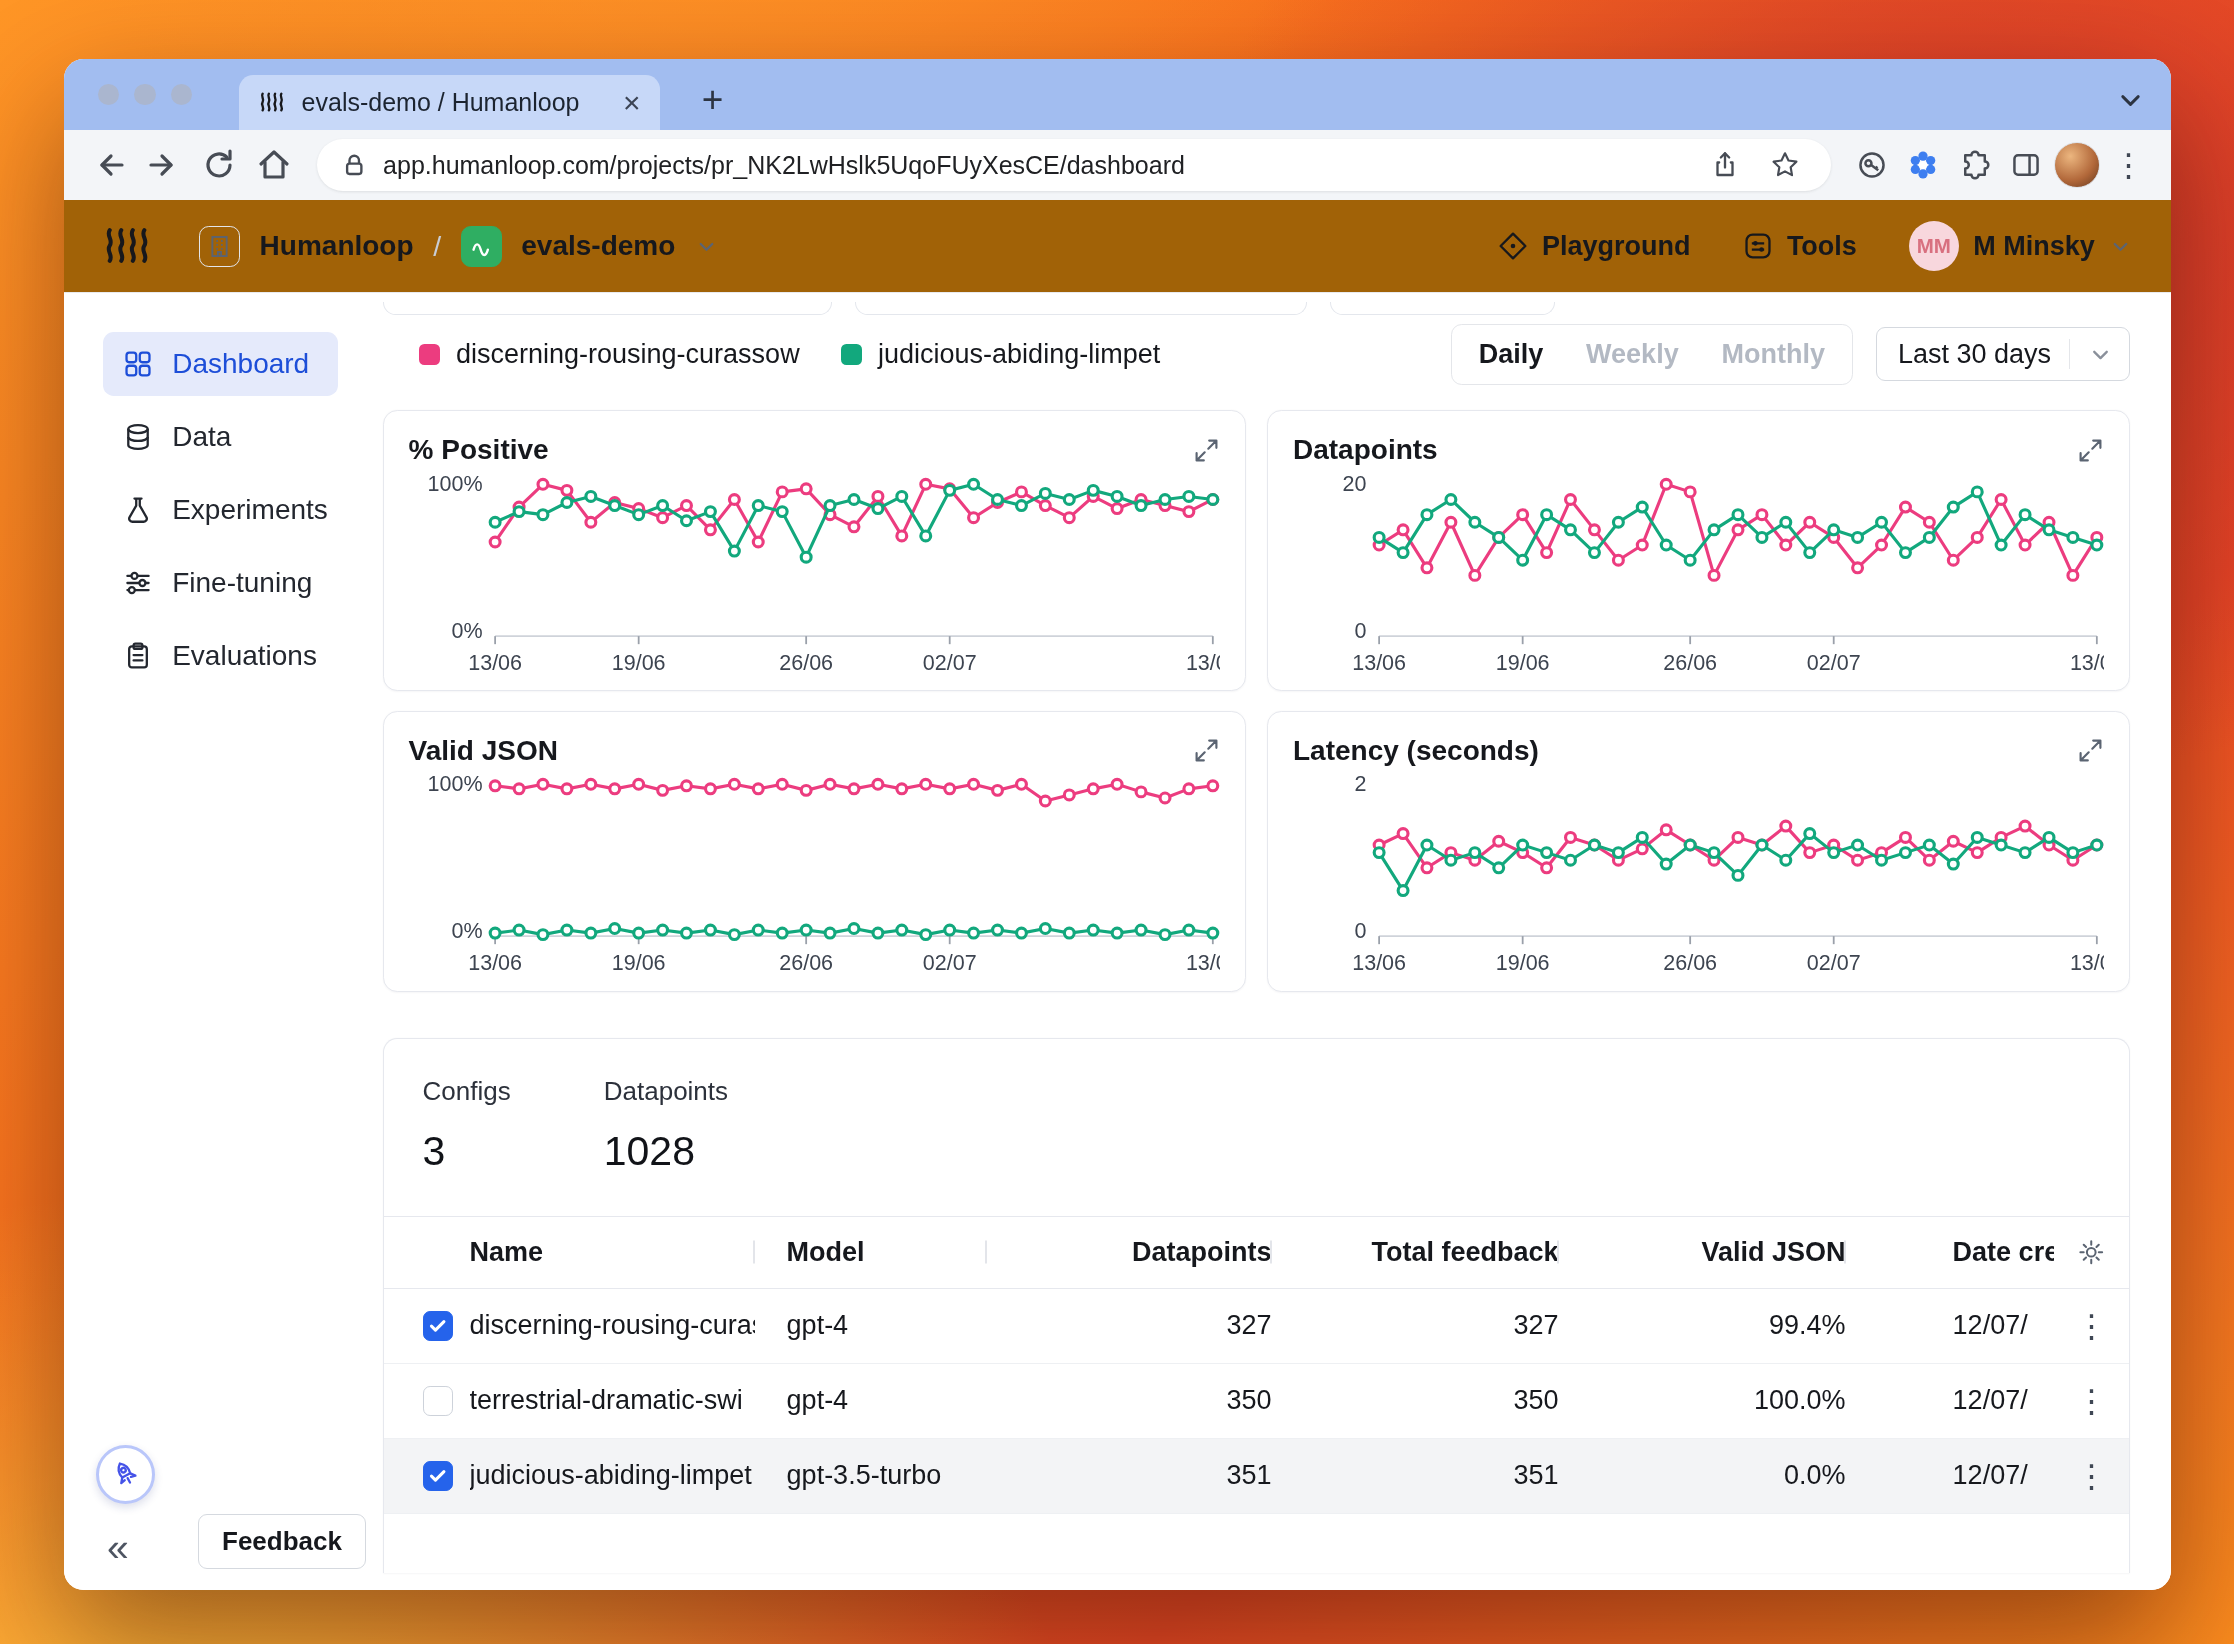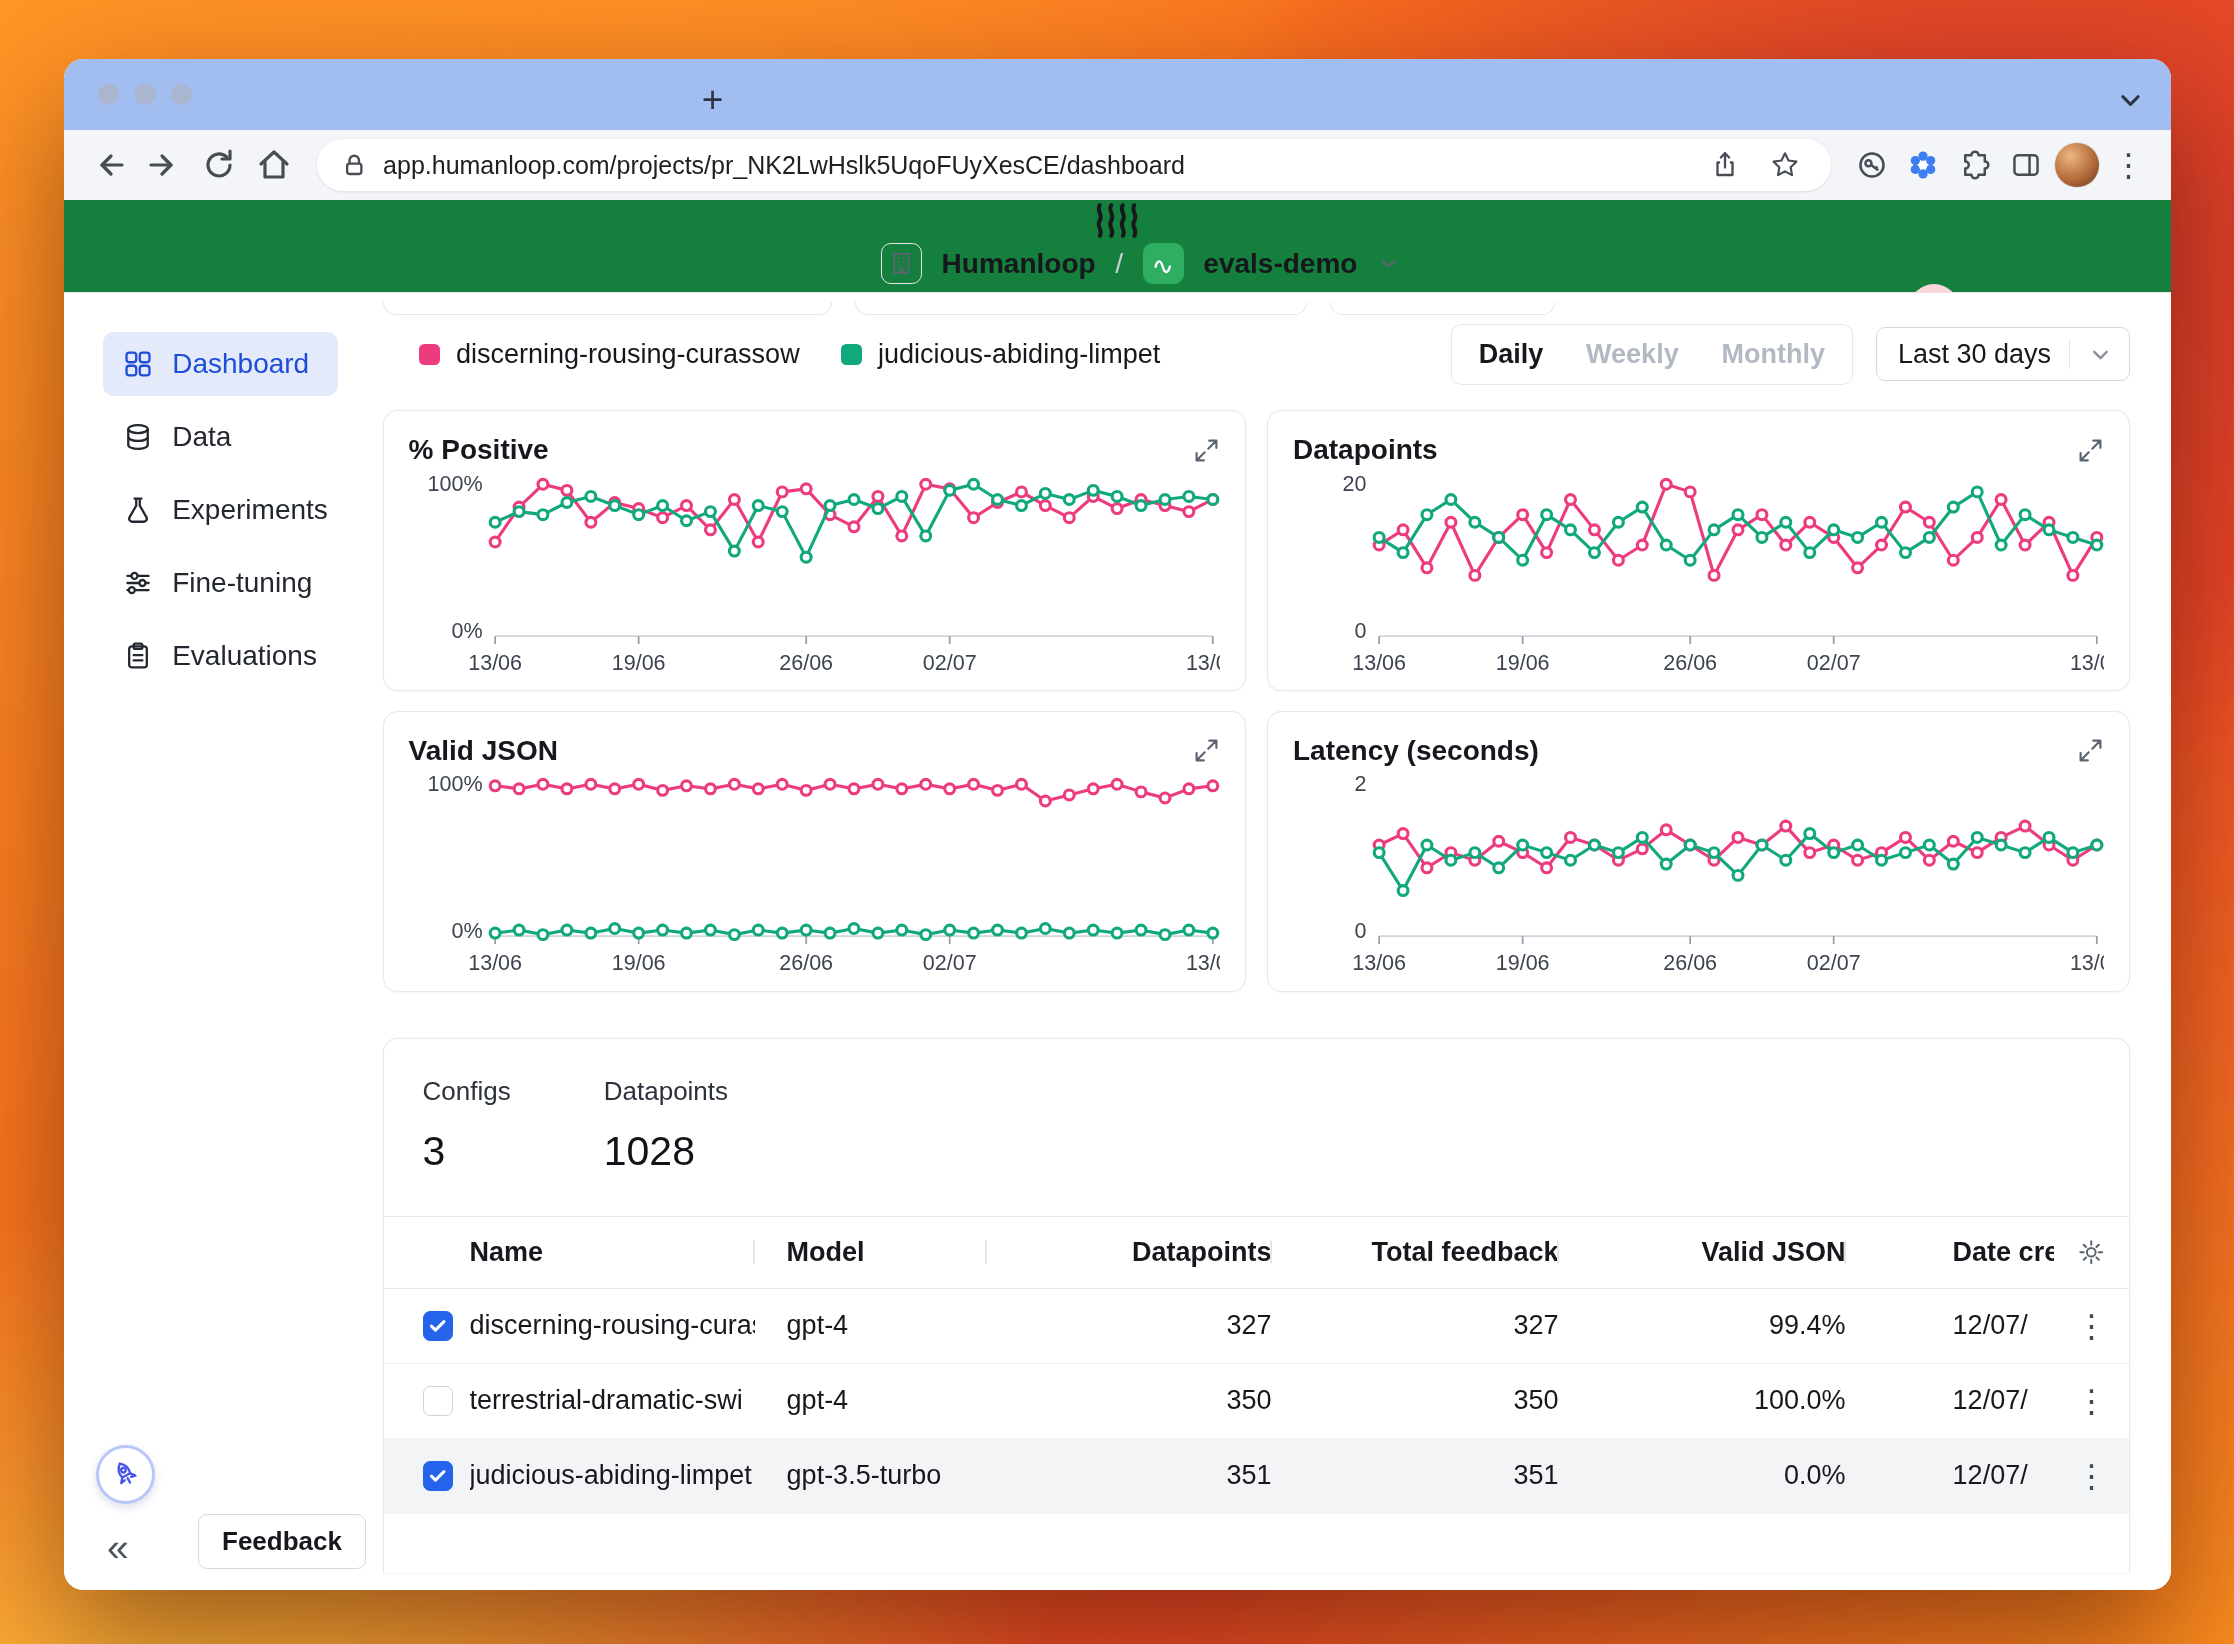--- a/index.html
+++ b/index.html
@@ -34,21 +34,21 @@
   .omnibox{
     flex:1; height:52px; margin:0 12.5px; background:#fff; border-radius:27px;
     display:flex; align-items:center; gap:14.3px; padding:0 23px;
     box-shadow:0 0.9px 2.7px rgba(60,64,67,.12);
   }
   .url{ font-size:25px; color:#202124; white-space:nowrap; overflow:hidden; flex:1; }
   .tool-ico{ width:46px; height:46px; display:flex; align-items:center; justify-content:center; }
   .chrome-avatar{ width:46px; height:46px; border-radius:50%;
     background:radial-gradient(circle at 35% 30%, #ecb67f, #b2683a 58%, #63381d); border:1.8px solid #e0e4ea; }
   
-  .app-header{ height:93px; display:flex; align-items:center; padding:0 39px; border-bottom:0.9px solid #e8eaee; background:#15803d;flex-direction:column; }
+  .app-header{ height:93px; display:flex; align-items:center; padding:0 39px; border-bottom:0.9px solid #e8eaee; background:#a16207; }
   .crumbs{ display:flex; align-items:center; gap:19.6px; margin-left:46px; }
   .chip-ico{ width:41px; height:41px; border-radius:9.8px; border:0.9px solid #e3e5ea; display:flex; align-items:center; justify-content:center; }
   .chip-ico.green{ background:#2fae62; border-color:#2fae62; }
   .crumb-label{ font-size:28px; font-weight:700; color:#16181d; }
   .crumb-sep{ font-size:28.5px; color:#c9cdd4; }
   .hdr-right{ margin-left:auto; display:flex; align-items:center; gap:52px; }
   .hdr-item{ display:flex; align-items:center; gap:14.3px; font-size:27px; font-weight:600; color:#16181d; }
   .mm-avatar{ width:50px; height:50px; border-radius:50%; background:#f8d7dd; color:#d8707f;
     display:flex; align-items:center; justify-content:center; font-size:20.5px; font-weight:700; }
   .app-body{ position:relative; display:flex; height:1297px; background:#fff; }
@@ -117,20 +117,34 @@
 </head>
 <body>
 
 <div class="window">
 
   <div class="tabstrip">
     <div class="traffic">
       <span></span>
       <span></span>
       <span></span>
+    </div>
+    <div class="tab">
+      <span>
+        <svg viewBox="0 0 52 44" width="27" height="23">
+            <g fill="none" stroke="#17181c" stroke-width="4.6" stroke-linecap="round">
+          <path d="M7 5c-4 6 4 10 0 16s4 10 0 16"></path>
+              <path d="M19 5c-4 6 4 10 0 16s4 10 0 16"></path>
+          <path d="M31 5c-4 6 4 10 0 16s4 10 0 16"></path>
+              <path d="M43 5c-4 6 4 10 0 16s4 10 0 16"></path>
+            </g>
+          </svg>
+      </span>
+      <span class="tab-title">evals-demo / Humanloop</span>
+      <span class="tab-close">×</span>
     </div>
     <div class="newtab">+</div>
     <div class="tabsearch">
       <svg viewBox="0 0 28 28" width="27" height="27">
           <path d="M6 10l8 8 8-8" fill="none" stroke="#2c3442" stroke-width="3" stroke-linecap="round" stroke-linejoin="round"></path>
         </svg>
     </div>
   </div>
 
   <div class="toolbar">

